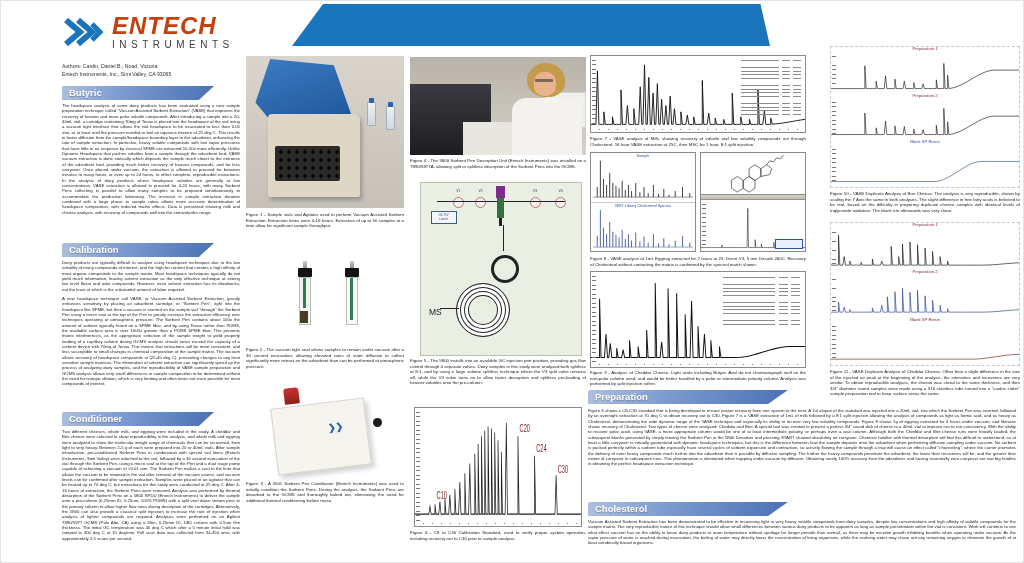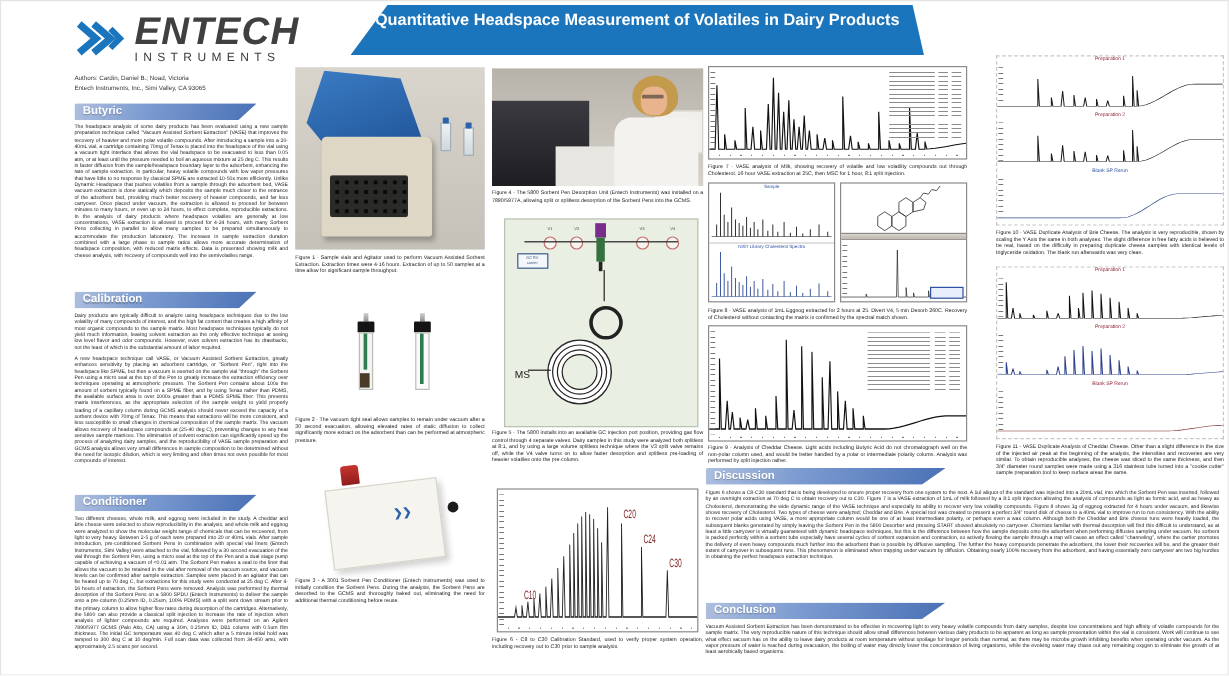--- a/index.html
+++ b/index.html
@@ -5,21 +5,21 @@
   html,body{margin:0;padding:0;background:#fff;}
   #poster{position:relative;width:1024px;height:563px;background:#fff;overflow:hidden;
     font-family:"Liberation Sans",sans-serif;box-shadow:inset 0 0 0 1px #e4e4e4;}
   .abs{position:absolute;}
   
   #title-banner{left:292px;top:4px;width:478px;height:42px;background:#1b75bc;
     clip-path:polygon(6.5% 0,98% 0,100% 100%,0 100%);color:#fff;text-align:center;
     font-weight:bold;font-size:13.6px;line-height:1.4;padding-top:3px;box-sizing:border-box;}
   #logo{left:58px;top:6px;width:240px;height:52px;display:flex;align-items:center;}
   #logo-text{margin-left:6px;}
-  #logo-name{font-size:32px;font-weight:bold;font-style:italic;color:#404040;letter-spacing:1px;line-height:1;}
+  #logo-name{font-size:24px;font-weight:bold;font-style:italic;color:#c2410c;letter-spacing:1px;line-height:1;}
   #logo-sub{font-size:10px;color:#3c3c3e;letter-spacing:4.5px;margin-top:1px;}
   #authors{left:62px;top:63px;width:220px;font-size:5.2px;color:#333;line-height:1.5;}
   
   .ribbon{height:14px;background:linear-gradient(105deg,#aebfde 0%,#7b9ad0 40%,#4a71b5 100%);
     clip-path:polygon(0 0,100% 0,90% 100%,0 100%);color:#fff;font-weight:bold;
     font-size:9.5px;line-height:14px;padding-left:7px;box-sizing:border-box;
     text-shadow:0 1px 1px rgba(0,0,0,.25);border-radius:2px 0 0 0;}
   
   .body-txt{font-size:4.3px;line-height:1.24;text-align:justify;color:#222;}
   .body-txt p{margin:0 0 4px 0;}
@@ -101,21 +101,20 @@
       </g>
       <path d="M34 16 L42 24 L34 32" fill="none" stroke="#1b75bc" stroke-width="5"></path>
     </svg>
     <div id="logo-text">
       <div id="logo-name">ENTECH</div>
       <div id="logo-sub">INSTRUMENTS</div>
     </div>
   </div>
 
   <div id="title-banner" class="abs">
-    <div>Quantitative Headspace Measurement of Volatiles in Dairy Products</div>
   </div>
 
   <div id="authors" class="abs">
     <div>Authors:   Cardin, Daniel B.; Noad, Victoria</div>
     <div>Entech Instruments, Inc., Simi Valley, CA 93065</div>
   </div>
 
   <div class="abs ribbon" style="left:62px;top:86px;width:152px;">Butyric</div>
   <div class="abs body-txt" style="left:62px;top:103px;width:178px;height:126px;">The headspace analysis of some dairy products has been evaluated using a new sample preparation technique called "Vacuum Assisted Sorbent Extraction" (VASE) that improves the recovery of heavier and more polar volatile compounds.  After introducing a sample into a 20-40mL vial, a cartridge containing 70mg of Tenax is placed into the headspace of the vial using a vacuum tight interface that allows the vial headspace to be evacuated to less than 0.05 atm, or at least until the pressure needed to boil an aqueous mixture at 25 deg C.  This results in faster diffusion from the sample/headspace boundary layer to the adsorbent, enhancing the rate of sample extraction.  In particular, heavy volatile compounds with low vapor pressures that have little to no response by classical SPME are extracted 10-50x more efficiently.  Unlike Dynamic Headspace that pushes volatiles from a sample through the adsorbent bed, VASE vacuum extraction is done statically which deposits the sample much closer to the entrance of the adsorbent bed, providing much better recovery of heavier compounds, and far less carryover.  Once placed under vacuum, the extraction is allowed to proceed for between minutes to many hours, or even up to 24 hours, to effect complete, reproducible extractions.  In the analysis of dairy products where headspace volatiles are generally at low concentrations, VASE extraction is allowed to proceed for 4-24 hours, with many Sorbent Pens collecting in parallel to allow many samples to be prepared simultaneously to accommodate the production laboratory.  The increase in sample extraction duration combined with a large phase to sample ratios allows more accurate determination of headspace composition, with reduced matrix effects.  Data is presented showing milk and cheese analysis, with recovery of compounds well into the semivolatiles range.</div>
 
@@ -325,24 +324,24 @@
         </svg>
       <div class="ylab"></div>
       <div class="xlab"></div>
       <div class="legend-strip" style="right:30px;top:5px;width:52px;height:48px;"></div>
       <div class="legend-strip" style="right:17px;top:5px;width:9px;height:48px;"></div>
       <div class="legend-strip" style="right:5px;top:5px;width:9px;height:48px;"></div>
     </div>
   </div>
   <div class="abs cap" style="left:590px;top:370px;width:216px;">Figure 9 - Analysis of Cheddar Cheese.  Light acids including Butyric Acid do not chromatograph well on the non-polar column used, and would be better handled by a polar or intermediate polarity column.  Analysis was performed by split injection rather.</div>
 
-  <div class="abs ribbon" style="left:588px;top:390px;width:200px;">Discussion</div>
+  <div class="abs ribbon" style="left:588px;top:390px;width:200px;">Preparation</div>
   <div class="abs body-txt" style="left:588px;top:408px;width:428px;height:92px;">Figure 6 shows a C8-C30 standard that is being developed to ensure proper recovery from one system to the next.  A 1ul aliquot of the standard was injected into a 20mL vial, into which the Sorbent Pen was inserted, followed by an overnight extraction at 70 deg C to obtain recovery out to C30.  Figure 7 is a VASE extraction of 1mL of milk followed by a 8:1 split injection allowing the analysis of compounds as light as formic acid, and as heavy as Cholesterol, demonstrating the wide dynamic range of the VASE technique and especially its ability to recover very low volatility compounds.  Figure 8 shows 1g of eggnog extracted for 4 hours under vacuum, and likewise shows recovery of Cholesterol.  Two types of cheese were analyzed; Cheddar and Brie.  A special tool was created to present a perfect 3/4" round disk of cheese to a 40mL vial to improve run to run consistency.  With the ability to recover polar acids using VASE, a more appropriate column would be one of at least intermediate polarity, or perhaps even a wax column.  Although both the Cheddar and Brie cheese runs were heavily loaded, the subsequent blanks generated by simply leaving the Sorbent Pen in the 5800 Desorber and pressing START showed absolutely no carryover.  Chemists familiar with thermal desorption will find this difficult to understand, as at least a little carryover is virtually guaranteed with dynamic headspace techniques, but this is the difference between how the sample deposits onto the adsorbent when performing diffusive sampling under vacuum.  No sorbent is packed perfectly within a sorbent tube especially have several cycles of sorbent expansion and contraction, so actively flowing the sample through a trap will cause an effect called "channeling", where the carrier promotes the delivery of even heavy compounds much further into the adsorbent than is possible by diffusive sampling.  The further the heavy compounds penetrate the adsorbent, the lower their recoveries will be, and the greater their extent of carryover in subsequent runs.  This phenomenon is eliminated when trapping under vacuum by diffusion.  Obtaining nearly 100% recovery from the adsorbent, and having essentially zero carryover are two big hurdles in obtaining the perfect headspace extraction technique.</div>
 
-  <div class="abs ribbon" style="left:588px;top:502px;width:200px;">Conclusion</div>
+  <div class="abs ribbon" style="left:588px;top:502px;width:200px;">Cholesterol</div>
   <div class="abs body-txt" style="left:588px;top:519px;width:428px;height:40px;">Vacuum Assisted Sorbent Extraction has been demonstrated to be effective in recovering light to very heavy volatile compounds from dairy samples, despite low concentrations and high affinity of volatile compounds for the sample matrix.  The very reproducible nature of this technique should allow small differences between various dairy products to be apparent as long as sample presentation within the vial is consistent.  Work will continue to see what effect vacuum has on the ability to leave dairy products at room temperature without spoilage for longer periods than normal, as there may be microbe growth inhibiting benefits when operating under vacuum.  As the vapor pressure of water is reached during evacuation, the boiling of water may directly lower the concentration of living organisms, while the evolving water may chase out any remaining oxygen to eliminate the growth of at least aerobically based organisms.</div>
 
   <div class="abs cell5" style="left:830px;top:46px;width:190px;height:142px;">
     <div style="position:relative;height:33.3%;">
       <div class="plabel plabel-red">Preparation 1</div>
       <div class="chart" style="height:calc(100% - 6px);">
           <svg viewBox="0 0 100 40" preserveAspectRatio="none" class="chromsvg">
             <path d="M0.00 36.00L2.00 36.00L4.00 36.00L6.00 36.00L8.00 36.00L10.00 36.00L12.00 36.00L14.00 36.00L16.00 36.00L17.30 36.00L18.00 36.00L18.01 13.56L18.70 36.00L20.00 36.00L22.00 36.00L23.30 36.00L24.00 36.00L24.01 28.74L24.70 36.00L26.00 36.00L28.00 36.00L28.30 36.00L29.01 23.46L29.70 36.00L30.00 36.00L32.00 36.00L33.30 36.00L34.00 36.00L34.01 26.76L34.70 36.00L36.00 36.00L38.00 36.00L38.30 36.00L39.01 28.74L39.70 36.00L40.00 36.00L42.00 36.00L43.30 36.00L44.00 36.00L44.01 30.06L44.70 36.00L46.00 36.00L48.00 36.00L48.30 36.00L49.01 31.38L49.70 36.00L50.00 36.00L52.00 36.00L54.00 36.00L55.30 36.00L56.00 36.00L56.01 27.42L56.70 36.00L58.00 36.00L59.30 36.00L60.00 36.00L60.01 11.25L60.70 36.00L61.30 36.00L62.00 36.00L62.01 22.80L62.70 35.96L64.00 35.67L66.00 34.75L68.00 33.37L70.00 31.61L72.00 29.61L74.00 27.47L76.00 25.30L78.00 23.21L80.00 21.32L82.00 19.74L84.00 18.57L86.00 17.93L88.00 17.85L90.00 17.85L92.00 17.85L94.00 17.85L96.00 17.85L98.00 17.85L100.00 17.85" fill="none" stroke="#1a1a1a" stroke-width="0.45"></path>
           </svg>
         <div class="ylab"></div>

